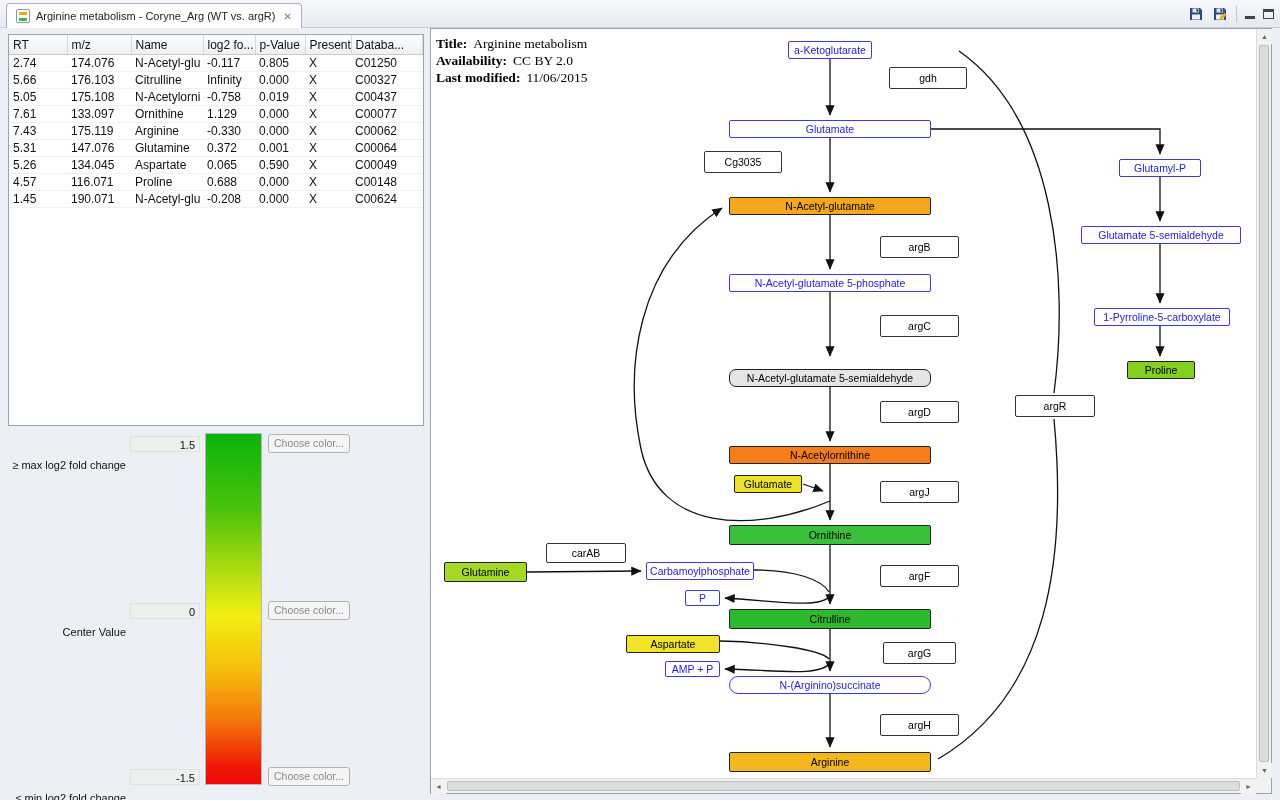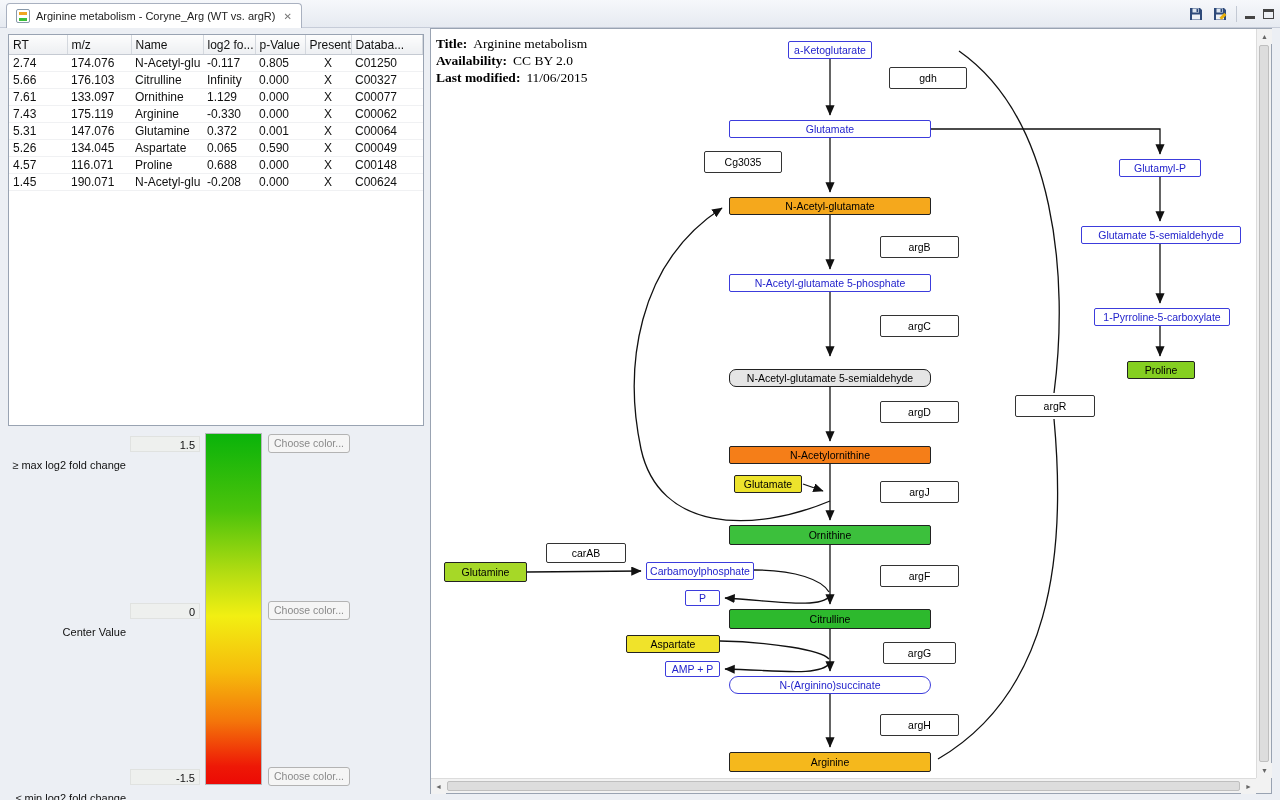--- a/index.html
+++ b/index.html
@@ -46,21 +46,21 @@
   th {
     background:linear-gradient(#fdfdfd,#edeff2);
     border-right:1px solid #d4d8de; border-bottom:1px solid #c5cad2;
     font-weight:normal; text-align:left; padding:3px 4px 2px 4px; height:18px;
     white-space:nowrap; overflow:hidden;
   }
   td {
     padding:1px 4px; height:16px; border-bottom:1px solid #f0f1f3;
     white-space:nowrap; overflow:hidden;
   }
-  td:nth-child(6), th:nth-child(6) { text-align:center; }
+  td:nth-child(6), th:nth-child(6) { text-align:left; }
 
   
   .legend-panel { position:absolute; left:8px; top:430px; width:420px; height:364px; }
   .legend-row { position:absolute; left:0; width:100%; height:18px; display:flex; align-items:center; }
   .legend-label { display:inline-block; width:122px; text-align:right; padding-right:4px; color:#111;margin-top:41px; }
   .legend-value {
     display:inline-block; width:70px; height:16px; line-height:16px;
     background:#eef0ee; border:1px solid #e0e2e0; text-align:right; padding-right:4px; color:#111;
   }
   .gradient-bar {
@@ -171,20 +171,29 @@
           <td>C01250</td>
         </tr>
         <tr>
           <td>5.66</td>
           <td>176.103</td>
           <td>Citrulline</td>
           <td>Infinity</td>
           <td>0.000</td>
           <td>X</td>
           <td>C00327</td>
+        </tr>
+        <tr>
+          <td>5.05</td>
+          <td>175.108</td>
+          <td>N-Acetylorni</td>
+          <td>-0.758</td>
+          <td>0.019</td>
+          <td>X</td>
+          <td>C00437</td>
         </tr>
         <tr>
           <td>7.61</td>
           <td>133.097</td>
           <td>Ornithine</td>
           <td>1.129</td>
           <td>0.000</td>
           <td>X</td>
           <td>C00077</td>
         </tr>

